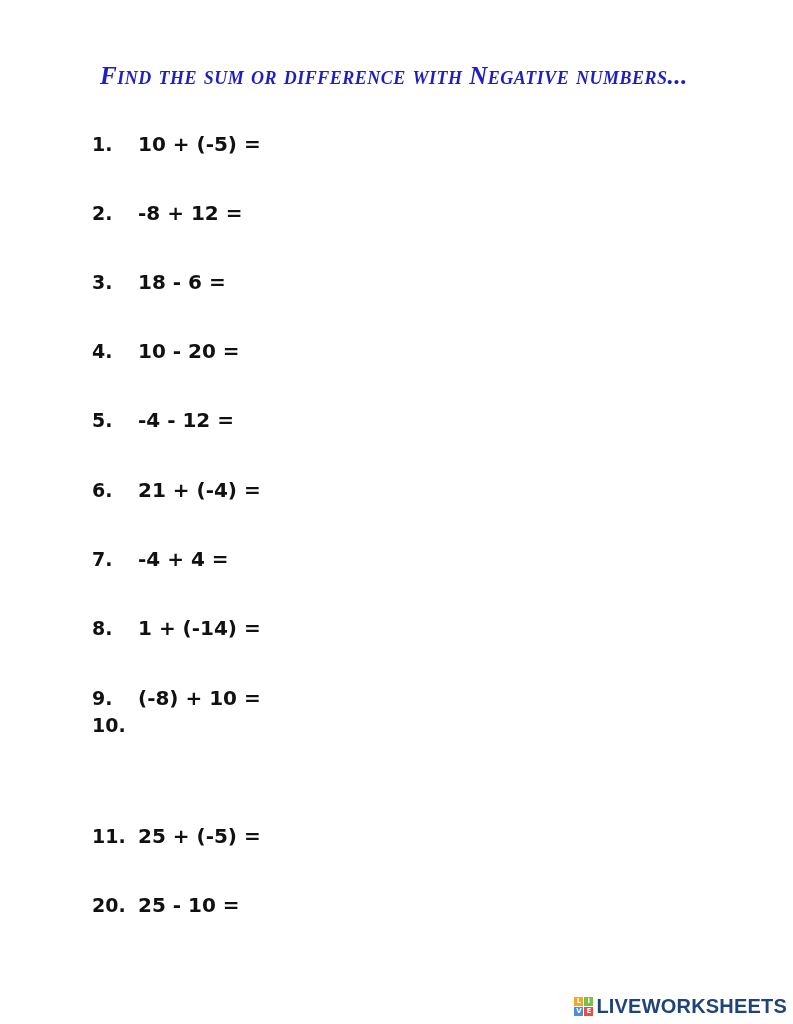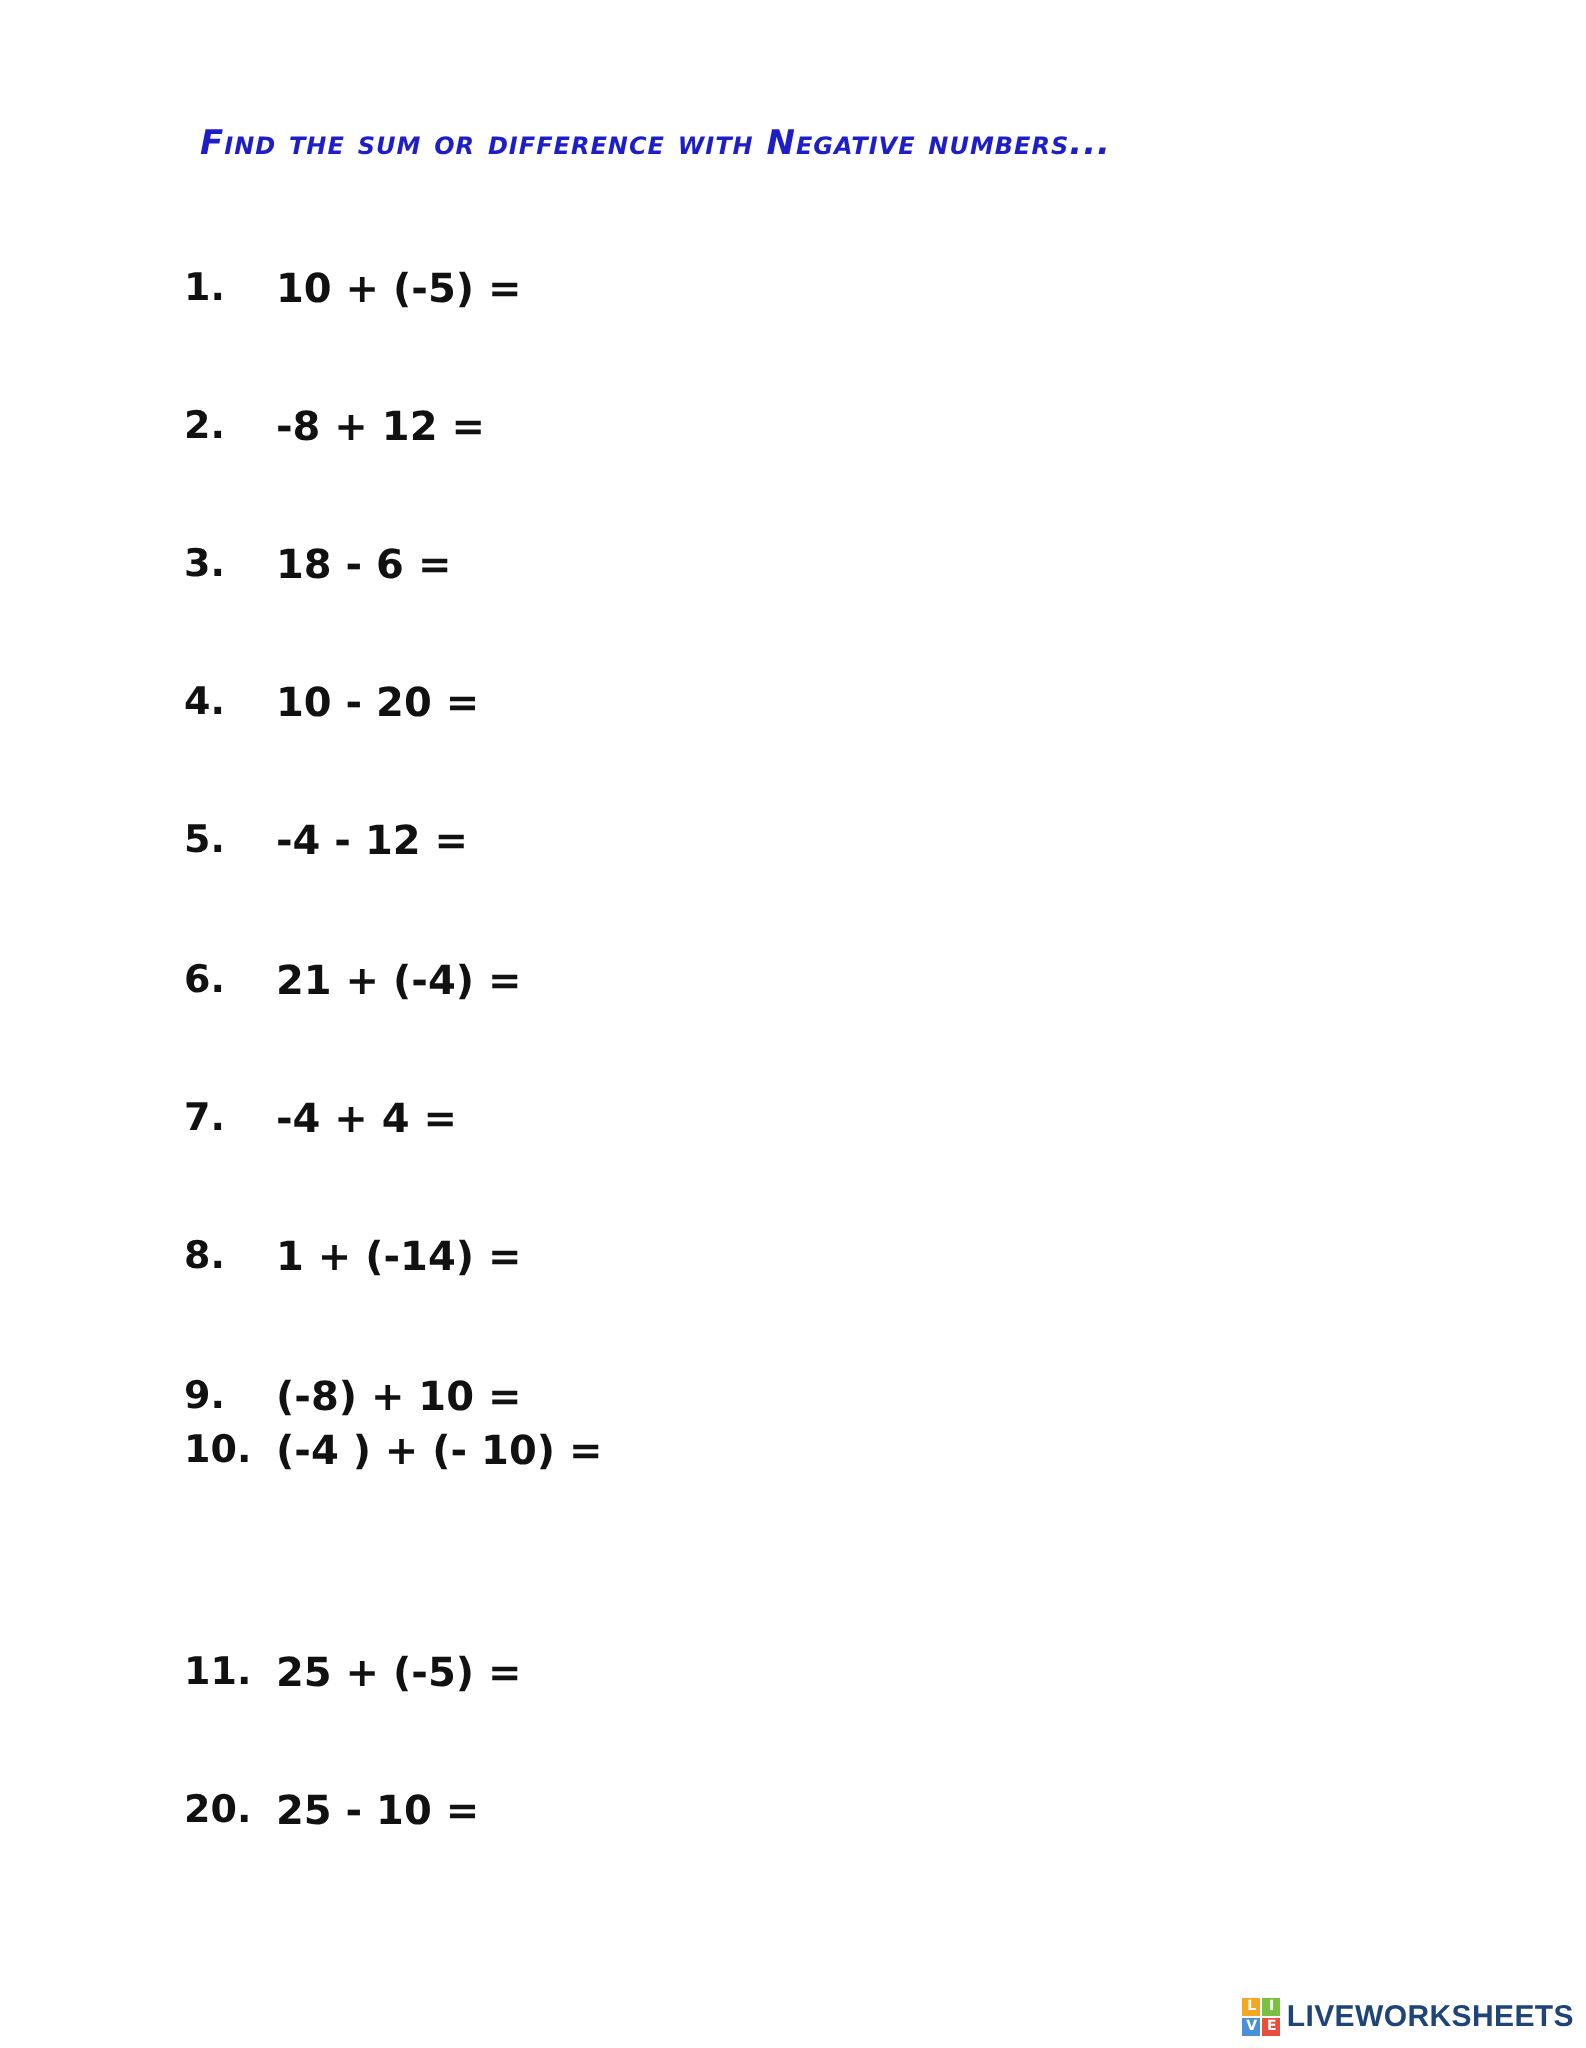--- a/index.html
+++ b/index.html
@@ -2,38 +2,38 @@
 <html><head>
 <meta charset="utf-8">
 <style>
   html, body { margin: 0; padding: 0; }
   body {
     width: 793px; height: 1024px; background: #ffffff; position: relative; overflow: hidden;
     font-family: "DejaVu Sans", sans-serif;
   }
   .title {
     position: absolute; left: 100px; top: 62px; width: 600px;
-    color: #1e1ec8; font-size: 17px; font-weight: bold; font-style: italic;
-    font-variant: small-caps; letter-spacing: 0.5px; white-space: nowrap;
+    color: #1e1ec8; font-size: 25px; font-weight: bold; font-style: italic;
+    font-variant: small-caps; letter-spacing: 0.5px; white-space: nowrap; font-family: Liberation Serif, serif;
   }
   .problem {
     position: absolute; left: 92px; height: 28px; display: flex; align-items: center;
     font-size: 20px; font-weight: bold; color: #111; white-space: nowrap;
   }
   .problem .num { width: 46px; display: inline-block; font-size: 19px; }
   .problem .expr { display: inline-block; }
   .logo {
     position: absolute; right: 6px; bottom: 6px; display: flex; align-items: center;
   }
   .logo-mark {
     display: grid; grid-template-columns: 9px 9px; grid-template-rows: 9px 9px; gap: 1px; margin-right: 3px;
   }
   .logo-mark span { display: block; width: 9px; height: 9px; font-size: 7px; color: #fff; text-align: center; line-height: 9px; font-weight: bold; }
   .logo-text {
-    font-family: "Liberation Sans", sans-serif; font-weight: bold; font-size: 15px; color: #1f4478; letter-spacing: 0.2px;
+    font-family: "Liberation Sans", sans-serif; font-weight: bold; font-size: 20px; color: #1f4478; letter-spacing: 0.2px;
   }
 </style>
 </head>
 <body>
 
 <div>
   <div class="title">Find the sum or difference with Negative numbers...</div>
 
   <div class="problem" style="top:130px">
     <span class="num">1.</span>
@@ -66,21 +66,20 @@
   <div class="problem" style="top:614px">
     <span class="num">8.</span>
     <span class="expr">1 + (-14) =</span>
   </div>
   <div class="problem" style="top:684px">
     <span class="num">9.</span>
     <span class="expr">(-8) + 10 =</span>
   </div>
   <div class="problem" style="top:711px">
     <span class="num">10.</span>
-    <span class="expr">(-4 ) + (- 10) =</span>
   </div>
   <div class="problem" style="top:822px">
     <span class="num">11.</span>
     <span class="expr">25 + (-5) =</span>
   </div>
   <div class="problem" style="top:891px">
     <span class="num">20.</span>
     <span class="expr">25 - 10 =</span>
   </div>
 

